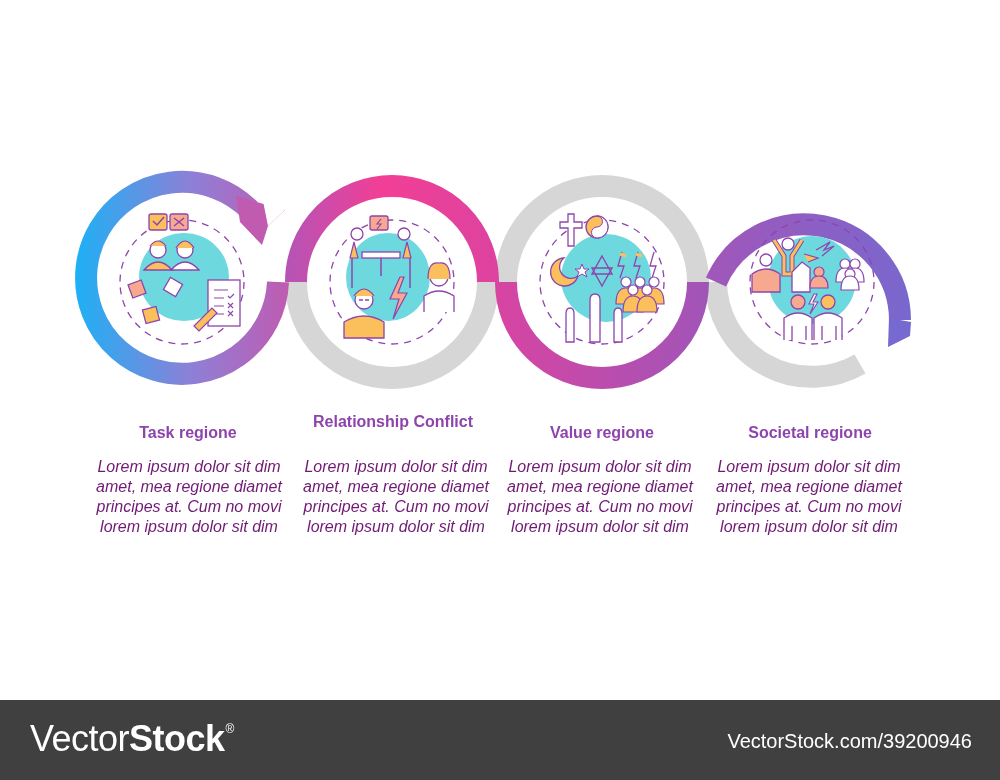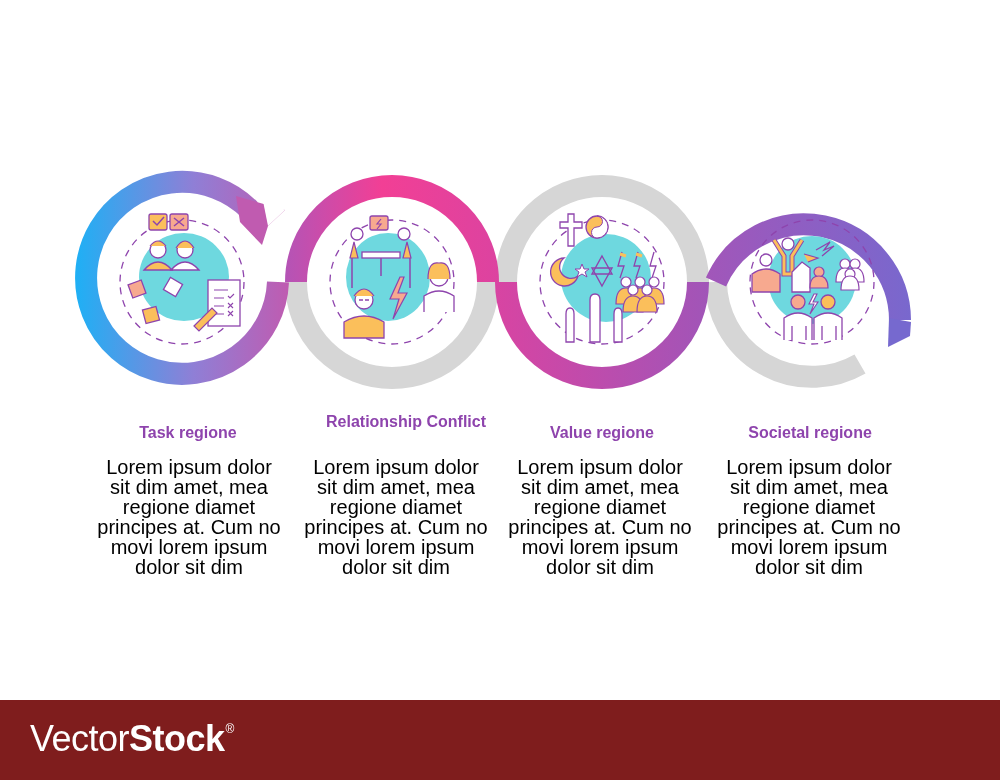--- a/index.html
+++ b/index.html
@@ -7,25 +7,25 @@
       width: 1000px; height: 780px; background: #ffffff; position: relative; overflow: hidden;
       font-family: "Liberation Sans", "DejaVu Sans", sans-serif;
     }
     #diagram { position: absolute; left: 0; top: 0; }
     .step-title {
       position: absolute; width: 200px; text-align: center;
       color: #8e44ad; font-weight: bold; font-size: 16px; line-height: 21px;
     }
     .step-body {
       position: absolute; width: 190px; text-align: center;
-      color: #000000; font-size: 20px; line-height: 20px;
+      color: #701a75; font-size: 16px; line-height: 20px; font-style: italic;
     }
     .footer {
       position: absolute; left: 0; top: 700px; width: 1000px; height: 80px;
-      background: #7f1d1d;
+      background: #404040;
     }
     .brand {
       position: absolute; left: 30px; top: 18px; color: #ffffff; font-size: 36px; letter-spacing: -0.5px;
       font-family: "Liberation Sans", sans-serif;
     }
     .brand .thin { font-weight: normal; }
     .brand .bold { font-weight: bold; }
     .brand sup { font-size: 12px; vertical-align: top; position: relative; top: 4px; margin-left: 1px; }
     .footer-url {
       position: absolute; right: 28px; top: 30px; color: #ffffff; font-size: 20px;
@@ -176,26 +176,27 @@
     </g>
     <path d="M 2 12 l-5 10 h5 l-4 10 l8 -12 h-5 l4 -8 z" fill="#fff" stroke="#8e44ad" stroke-width="1.1"></path>
     <circle cx="-14" cy="20" r="7" fill="#f7a98f" stroke="#8e44ad" stroke-width="1.3"></circle>
     <circle cx="16" cy="20" r="7" fill="#fbbf5b" stroke="#8e44ad" stroke-width="1.3"></circle>
     <path d="M -28 58 v-22 q14 -10 28 0 v22 M -20 58 v-14 M -6 58 v-14" fill="#fff" stroke="#8e44ad" stroke-width="1.3"></path>
     <path d="M 2 58 v-22 q14 -10 28 0 v22 M 10 58 v-14 M 24 58 v-14" fill="#fff" stroke="#8e44ad" stroke-width="1.3"></path>
   </g>
 </svg>
 
 <div class="step-title" style="left:88px; top:422px;">Task regione</div>
-<div class="step-title" style="left:311px; top:411px; width:190px;">Relationship Conflict</div>
+<div class="step-title" style="left:298px; top:411px; width:190px;">Relationship Conflict</div>
 <div class="step-title" style="left:502px; top:422px;">Value regione</div>
 <div class="step-title" style="left:710px; top:422px;">Societal regione</div>
 
 <div class="step-body" style="left:94px; top:457px;">Lorem ipsum dolor sit dim amet, mea regione diamet principes at. Cum no movi lorem ipsum dolor sit dim</div>
 <div class="step-body" style="left:301px; top:457px;">Lorem ipsum dolor sit dim amet, mea regione diamet principes at. Cum no movi lorem ipsum dolor sit dim</div>
 <div class="step-body" style="left:505px; top:457px;">Lorem ipsum dolor sit dim amet, mea regione diamet principes at. Cum no movi lorem ipsum dolor sit dim</div>
 <div class="step-body" style="left:714px; top:457px;">Lorem ipsum dolor sit dim amet, mea regione diamet principes at. Cum no movi lorem ipsum dolor sit dim</div>
 
 <div class="footer">
   <div class="brand">
     <span class="thin">Vector</span><span class="bold">Stock</span><sup>®</sup>
   </div>
+  <div class="footer-url">VectorStock.com/39200946</div>
 </div>
 
 </body></html>

